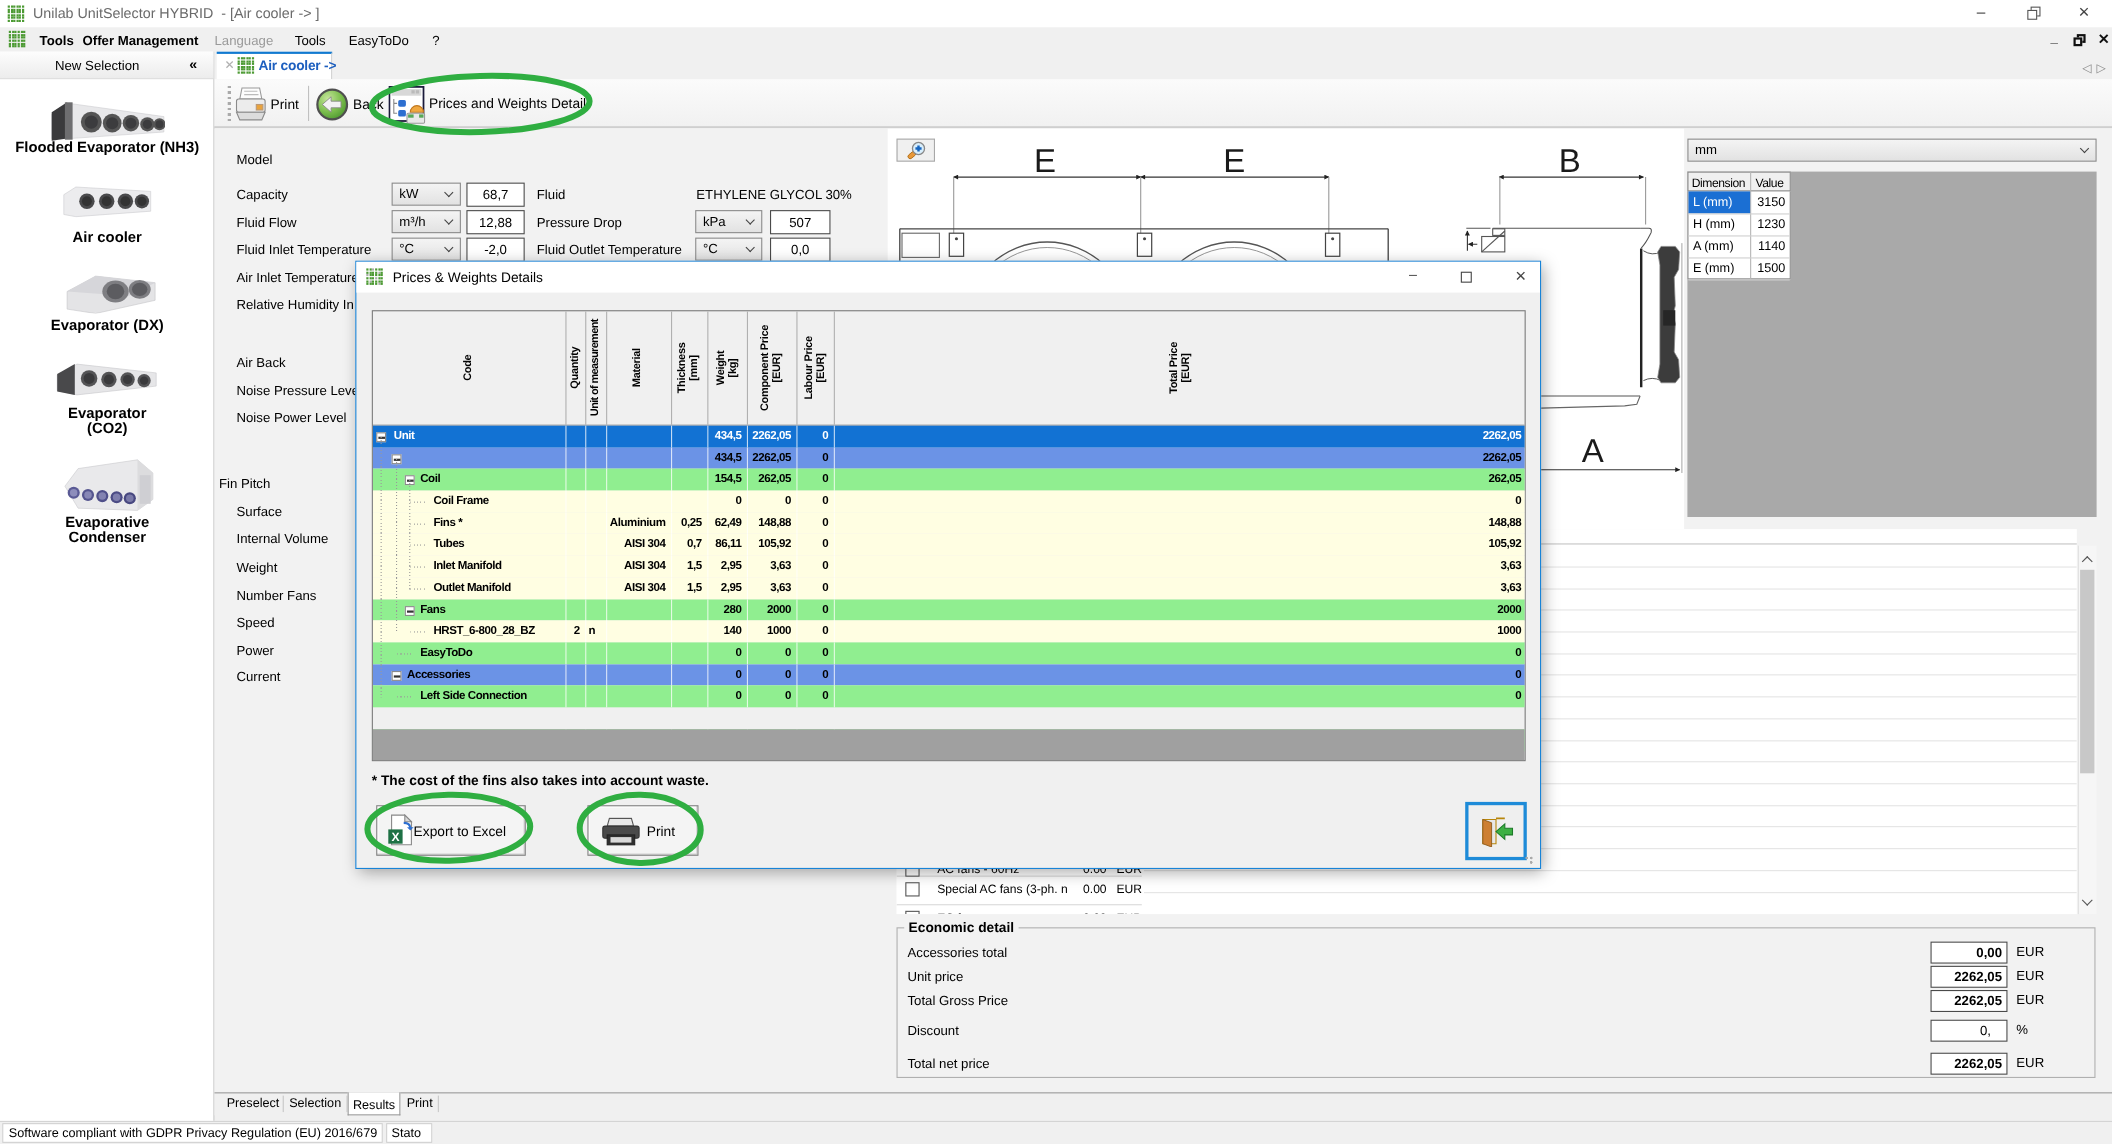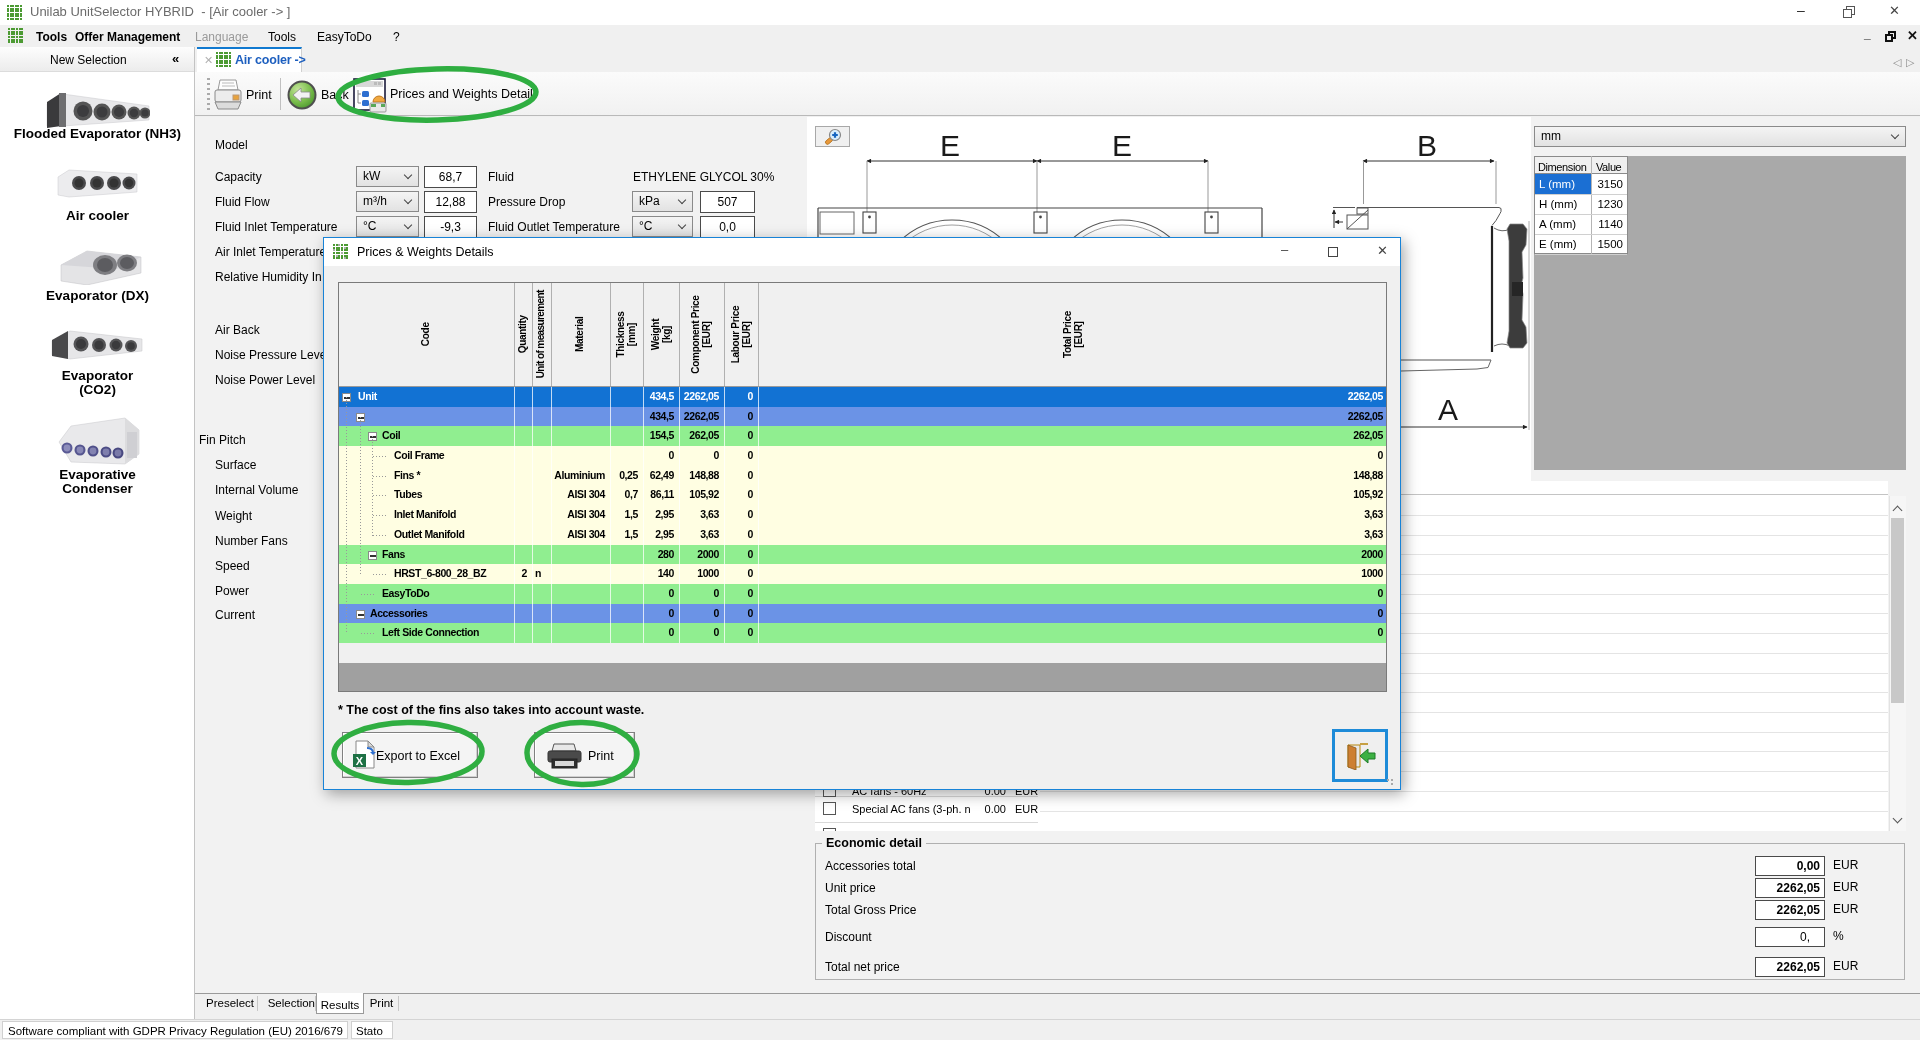--- a/index.html
+++ b/index.html
@@ -281,21 +281,21 @@
 <div class="lbl" style="left:488px;top:195px;">Pressure Drop</div>
 <div class="lbl" style="left:488px;top:220px;">Fluid Outlet Temperature</div>
 <div class="lbl" style="left:633px;top:170px;">ETHYLENE GLYCOL 30%</div>
 <div class="combo" style="left:356px;top:166px;width:63px;">kW<span class="chev"></span></div>
 <div class="combo" style="left:356px;top:191px;width:63px;">m³/h<span class="chev"></span></div>
 <div class="combo" style="left:356px;top:216px;width:63px;">°C<span class="chev"></span></div>
 <div class="combo" style="left:632px;top:191px;width:61px;">kPa<span class="chev"></span></div>
 <div class="combo" style="left:632px;top:216px;width:61px;">°C<span class="chev"></span></div>
 <div class="inp" style="left:424px;top:166px;width:53px;">68,7</div>
 <div class="inp" style="left:424px;top:191px;width:53px;">12,88</div>
-<div class="inp" style="left:424px;top:216px;width:53px;">-9,3</div>
+<div class="inp" style="left:424px;top:216px;width:53px;">-2,0</div>
 <div class="inp" style="left:700px;top:191px;width:55px;">507</div>
 <div class="inp" style="left:700px;top:216px;width:55px;">0,0</div>
 <div class="abs" style="left:807px;top:117px;width:724px;height:364px;background:#fff;"></div>
 <svg class="abs" style="left:807px;top:124px" width="724" height="357" viewBox="0 0 724 357">
 <defs>
       <marker id="ar" viewBox="0 0 10 10" refX="9" refY="5" markerWidth="9" markerHeight="4.5" orient="auto-start-reverse">
         <path d="M0 0 L10 5 L0 10 z" fill="#222"></path>
       </marker>
     </defs>
 
@@ -428,21 +428,21 @@
 <div class="lbl" style="left:1833px;top:902px;">EUR</div>
 <div class="lbl" style="left:825px;top:930px;">Discount</div>
 <div class="abs" style="left:1755px;top:927px;width:70px;height:20px;background:#fff;border:1px solid #4a4a4a;font-weight:normal;font-size:12px;text-align:right;line-height:18px;padding-right:14px;">0,</div>
 <div class="lbl" style="left:1833px;top:929px;">%</div>
 <div class="lbl" style="left:825px;top:960px;">Total net price</div>
 <div class="abs" style="left:1755px;top:957px;width:70px;height:20px;background:#fff;border:1px solid #4a4a4a;font-weight:bold;font-size:12px;text-align:right;line-height:18px;padding-right:4px;">2262,05</div>
 <div class="lbl" style="left:1833px;top:959px;">EUR</div>
 <div class="abs" style="left:195px;top:993px;width:1725px;height:21px;background:#f0f0f0;border-top:1px solid #9a9a9a;"></div>
 <div class="lbl" style="left:203px;top:996px;width:54px;text-align:center;font-size:11.5px;">Preselect</div>
 <div class="abs" style="left:257px;top:996px;width:1px;height:15px;background:#c8c8c8;"></div>
-<div class="lbl" style="left:258px;top:996px;width:57px;text-align:right;font-size:11.5px;">Selection</div>
+<div class="lbl" style="left:258px;top:996px;width:57px;text-align:center;font-size:11.5px;">Selection</div>
 <div class="abs" style="left:315px;top:996px;width:1px;height:15px;background:#c8c8c8;"></div>
 <div class="abs" style="left:316px;top:993px;width:48px;height:21px;background:#fff;border:1px solid #9a9a9a;border-top:none;"></div>
 <div class="lbl" style="left:316px;top:998px;width:48px;text-align:center;font-size:11.5px;">Results</div>
 <div class="lbl" style="left:365px;top:996px;width:33px;text-align:center;font-size:11.5px;">Print</div>
 <div class="abs" style="left:398px;top:996px;width:1px;height:15px;background:#c8c8c8;"></div>
 <div class="abs" style="left:0;top:1019px;width:1920px;height:21px;background:#f0f0f0;border-top:1px solid #d4d4d4;"></div>
 <div class="abs" style="left:2px;top:1021px;width:346px;height:18px;background:#fff;border:1px solid #d0d0d0;"></div>
 <div class="lbl" style="left:8px;top:1024px;font-size:11.5px;">Software compliant with GDPR Privacy Regulation (EU) 2016/679</div>
 <div class="abs" style="left:351px;top:1021px;width:42px;height:18px;background:#fff;border:1px solid #d0d0d0;"></div>
 <div class="lbl" style="left:356px;top:1024px;font-size:11.5px;">Stato</div>

